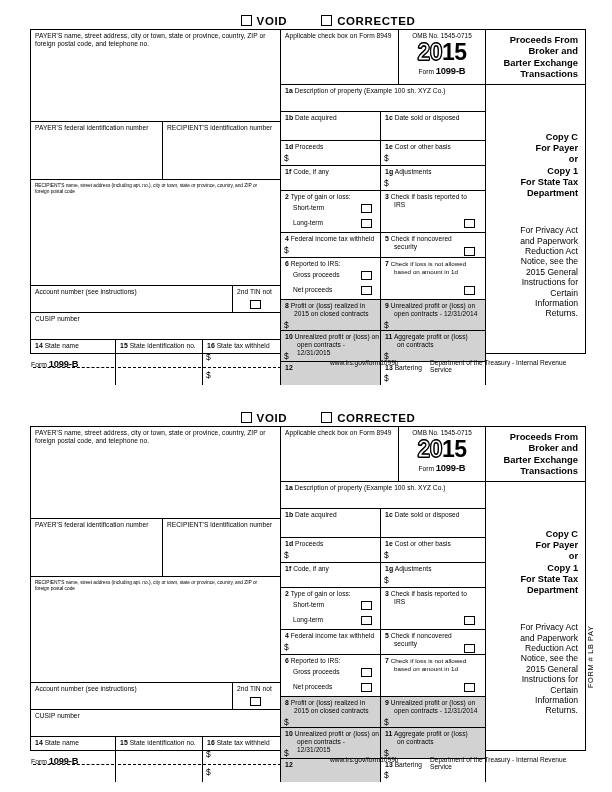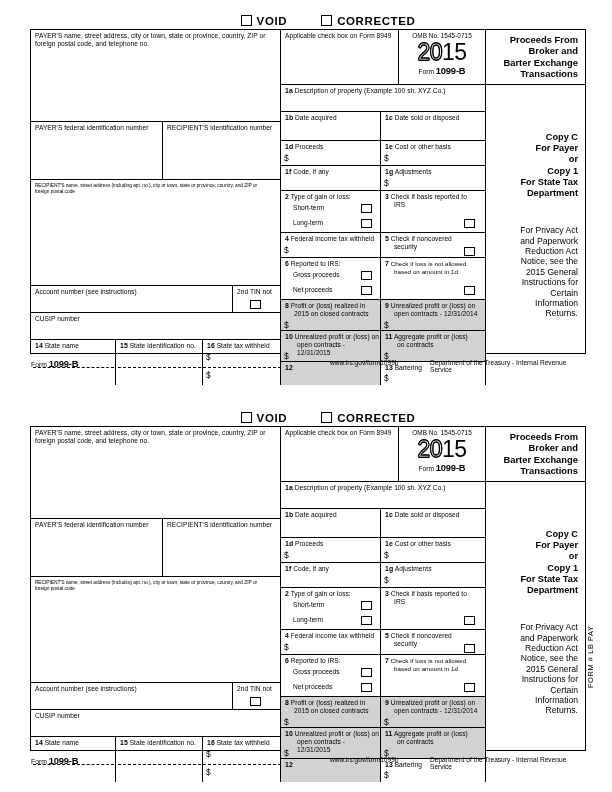--- a/index.html
+++ b/index.html
@@ -102,21 +102,21 @@
   
   .omb-line {
     font-size: 6.4px;
     text-align: center;
     padding-top: 2px;
     letter-spacing: 0.05px;
   }
   .year {
     text-align: center;
     font-size: 23px;
-    font-weight: normal;
+    font-weight: bold;
     line-height: 24px;
     margin-top: 1px;
     letter-spacing: -0.5px;
   }
   .year .hollow {
     color: #fff;
     -webkit-text-stroke: 1.1px #000;
     text-shadow:
       -0.7px 0 #000, 0.7px 0 #000, 0 -0.7px #000, 0 0.7px #000;
   }

